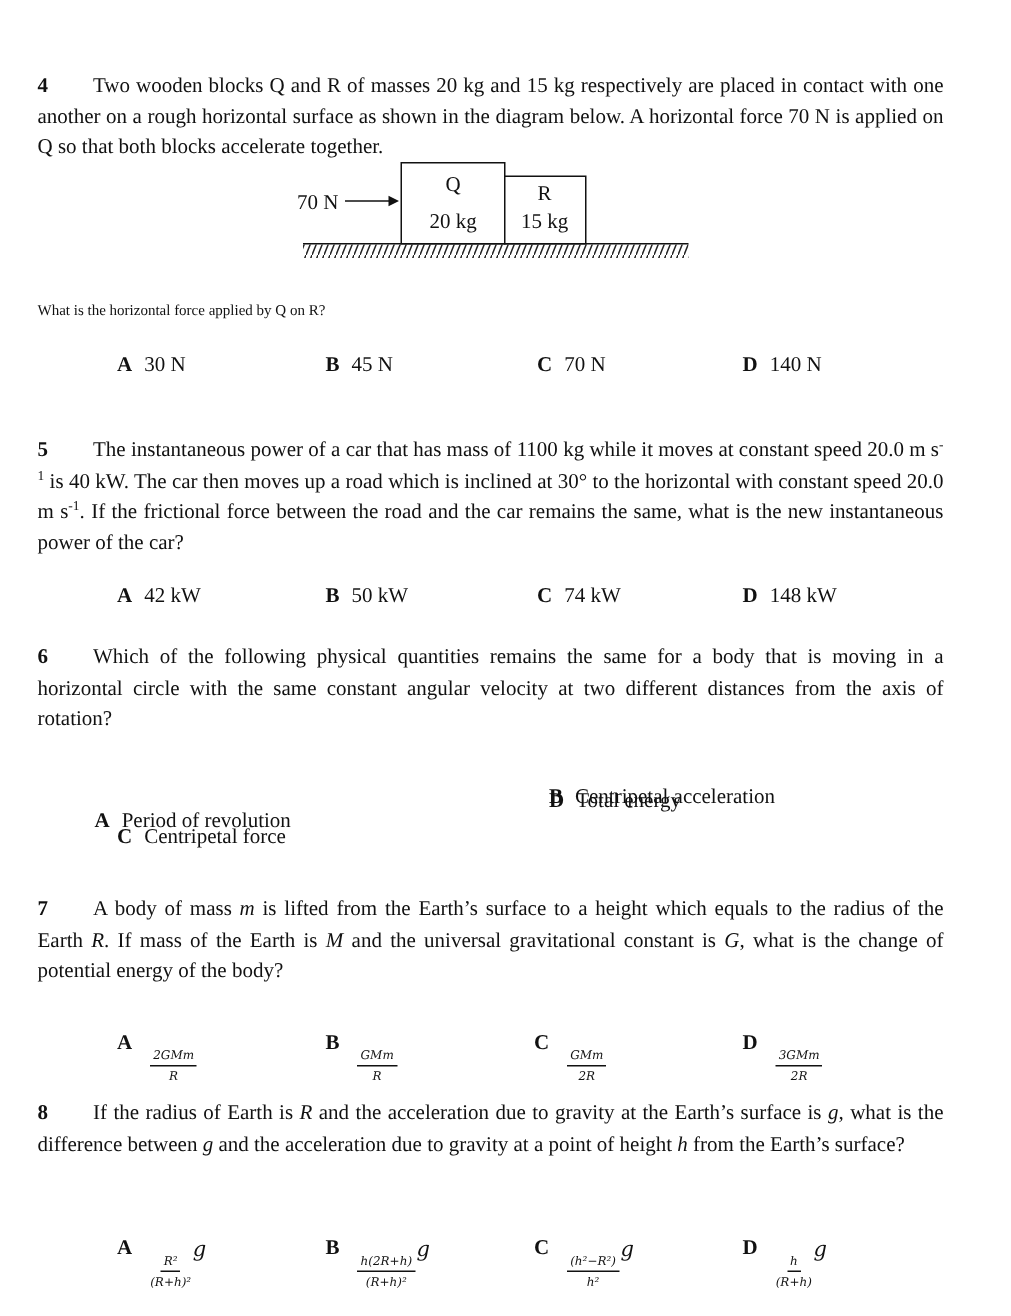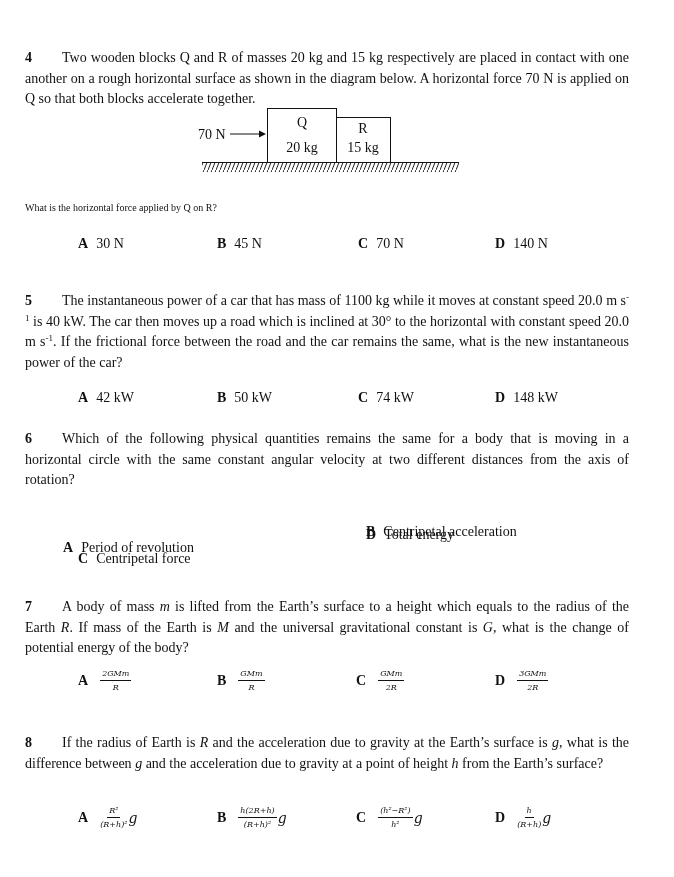--- a/index.html
+++ b/index.html
@@ -13,21 +13,21 @@
   }
   .q-text .num { font-weight: bold; display: inline-block; width: 37px; }
   .q-text sup { font-size: 9px; line-height: 0; vertical-align: 5px; }
   .line { position: absolute; left: 25px; font-size: 10px; line-height: 18px; }
   .opt { position: absolute; font-size: 14px; line-height: 18px; white-space: nowrap; text-align: right; }
   .opt .letter { font-weight: bold; display: inline-block; margin-right: 8px; }
   .frac-opt { position: absolute; display: flex; align-items: center; white-space: nowrap; }
   .frac-opt .letter { font-weight: bold; font-size: 14px; margin-right: 12px; }
   .frac {
     display: inline-flex; flex-direction: column; align-items: center;
-    font-family: "DejaVu Serif", serif; font-style: italic; font-size: 8px; line-height: 11px;
+    font-family: "DejaVu Serif", serif; font-style: italic; font-size: 8px; line-height: 11px; margin-top: 30px;
   }
   .frac .numr { border-bottom: 1px solid #111; padding: 0 2px 1px 2px; }
   .frac .den { padding-top: 1px; }
   .gsym { font-family: "DejaVu Serif", serif; font-style: italic; font-size: 14px; margin-left: 1px; }
   svg text { font-family: "Liberation Serif", serif; font-size: 14px; fill: #111; }
 </style>
 </head>
 <body>
 
 <div class="q-text" style="top:25px;margin-top:23px;">

